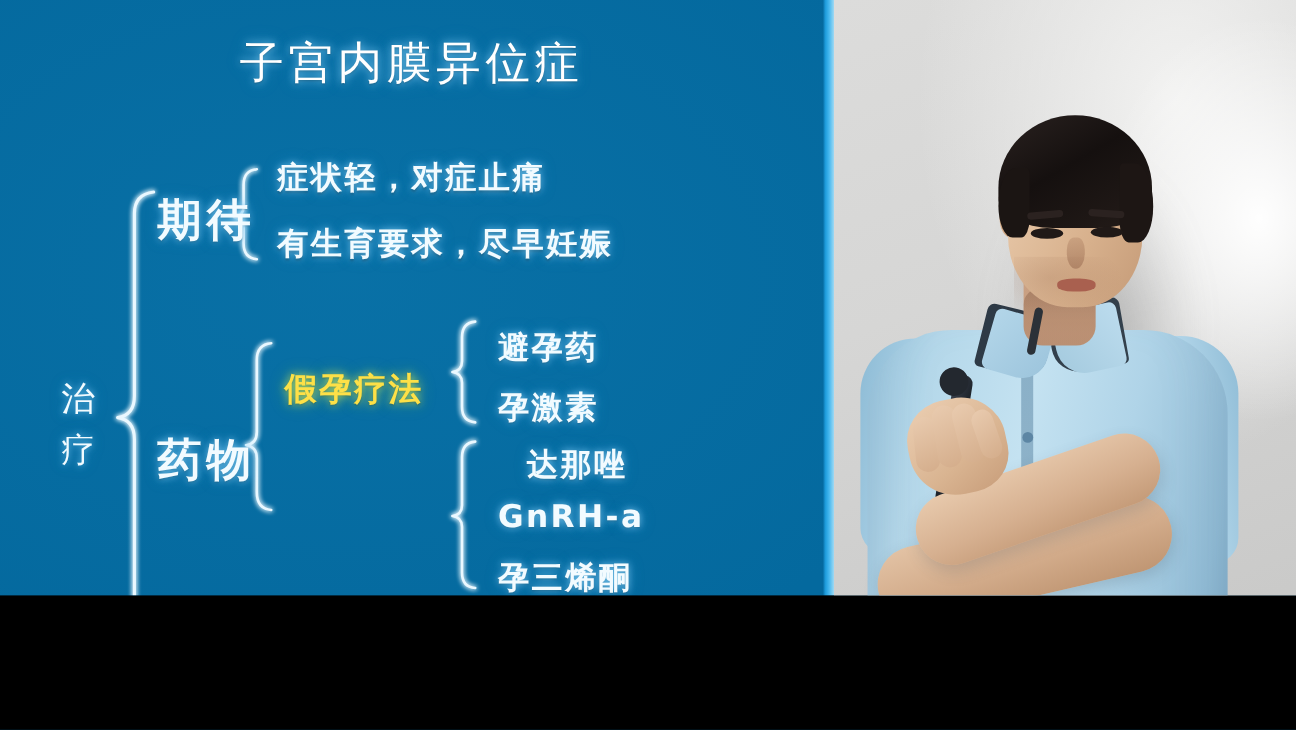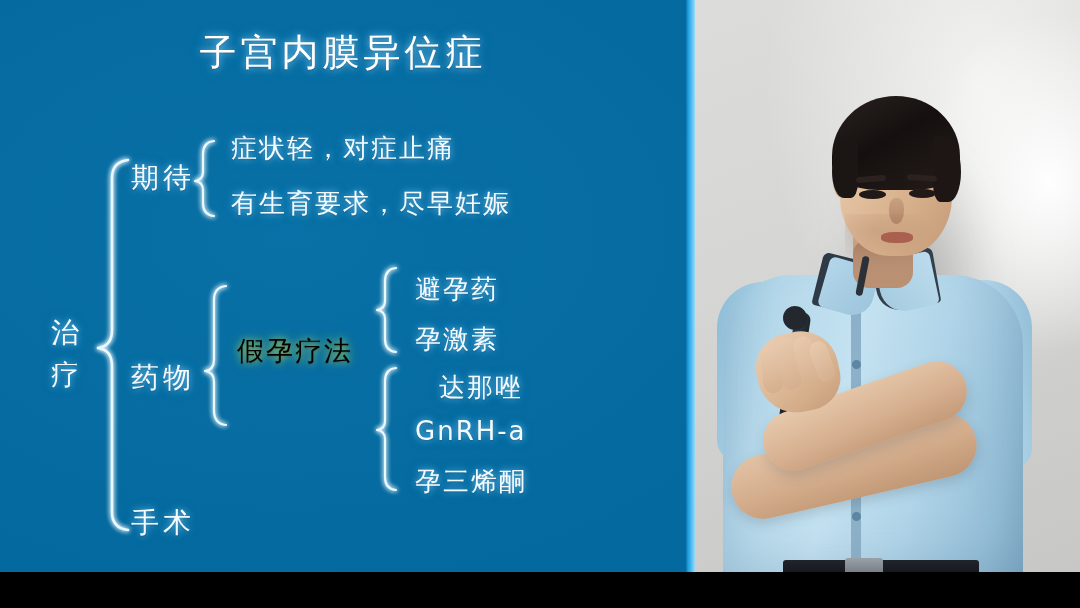--- a/index.html
+++ b/index.html
@@ -1,41 +1,41 @@
 <!DOCTYPE html>
 <html><head>
 <meta charset="utf-8">
 <style>
   html,body{margin:0;padding:0;background:#000;}
   body{width:1080px;height:608px;overflow:hidden;font-family:"DejaVu Sans","Liberation Sans",sans-serif;}
 
-  #screen{position:relative;width:1080px;height:572px;overflow:hidden;background:#03689c;}
+  #screen{position:relative;width:1080px;height:496px;overflow:hidden;background:#03689c;}
 
   
   #slide{position:absolute;left:0;top:0;width:686px;height:608px;
          background:linear-gradient(175deg,#0a6ea6 0%,#046characters 0%,#04699e 35%,#036294 100%);
          background-color:#04699e;}
   #slide-vignette{position:absolute;inset:0;
         background:radial-gradient(130% 95% at 42% 38%, rgba(20,130,185,.30) 0%, rgba(3,95,146,0) 62%);
         pointer-events:none;}
 
   #divider{position:absolute;left:686px;top:0;width:9px;height:608px;
         background:linear-gradient(90deg,#0a74ad 0%,#1f9ddd 22%,#46b8ef 55%,#9fd9f3 100%);}
 
   
   #slide-title{position:absolute;left:0;top:28px;width:686px;text-align:center;
       color:#ffffff;font-size:37px;letter-spacing:4px;font-weight:400;
       text-shadow:0 0 7px rgba(140,215,255,.85),0 0 14px rgba(90,185,245,.45),0 1px 2px rgba(0,0,0,.35);}
 
   
   .node{position:absolute;color:#f2fbff;font-size:26px;letter-spacing:2px;white-space:nowrap;
-      text-shadow:0 0 6px rgba(140,215,255,.8),0 0 12px rgba(70,175,240,.35),0 1px 2px rgba(0,0,0,.3);}
-  .node.lvl1{font-size:28px;letter-spacing:4px;}
-  .node.hl{color:#000000;
-      text-shadow:0 0 7px rgba(225,250,90,.75),0 0 14px rgba(190,235,50,.35),0 1px 2px rgba(0,0,0,.35);margin-top:27px;}
+      text-shadow:0 0 6px rgba(140,215,255,.8),0 0 12px rgba(70,175,240,.35),0 1px 2px rgba(0,0,0,.3);font-weight:bold;}
+  .node.lvl1{font-size:37px;letter-spacing:4px;}
+  .node.hl{color:#fde047;
+      text-shadow:0 0 7px rgba(225,250,90,.75),0 0 14px rgba(190,235,50,.35),0 1px 2px rgba(0,0,0,.35);}
   .node.lat{font-size:27px;}
 
   
   #root-label{position:absolute;left:38px;top:312px;width:56px;text-align:center;
       color:#f2fbff;font-size:28px;line-height:42px;letter-spacing:2px;
       text-shadow:0 0 6px rgba(140,215,255,.8),0 0 12px rgba(70,175,240,.35);}
 
   
   #braces{position:absolute;left:0;top:0;width:686px;height:608px;pointer-events:none;}
   .brace{fill:none;stroke:#eaf8ff;stroke-width:2.6;stroke-linecap:round;stroke-linejoin:round;

